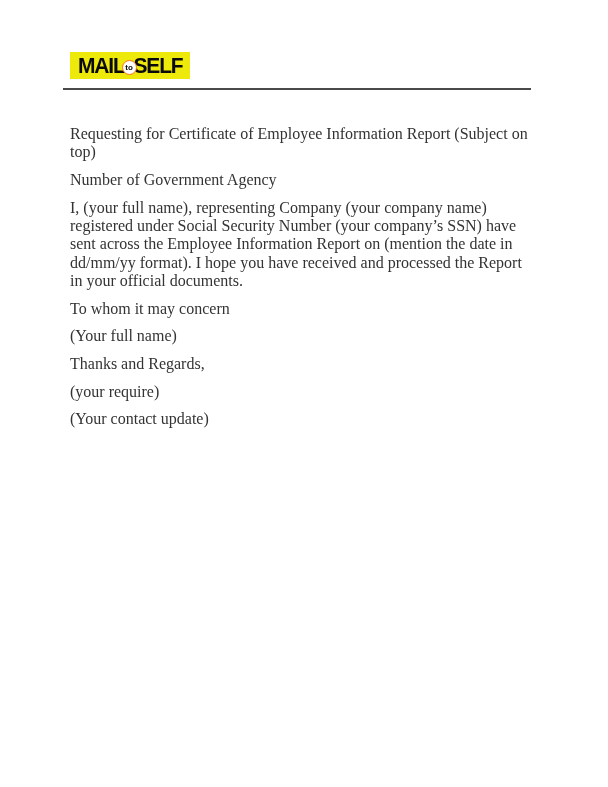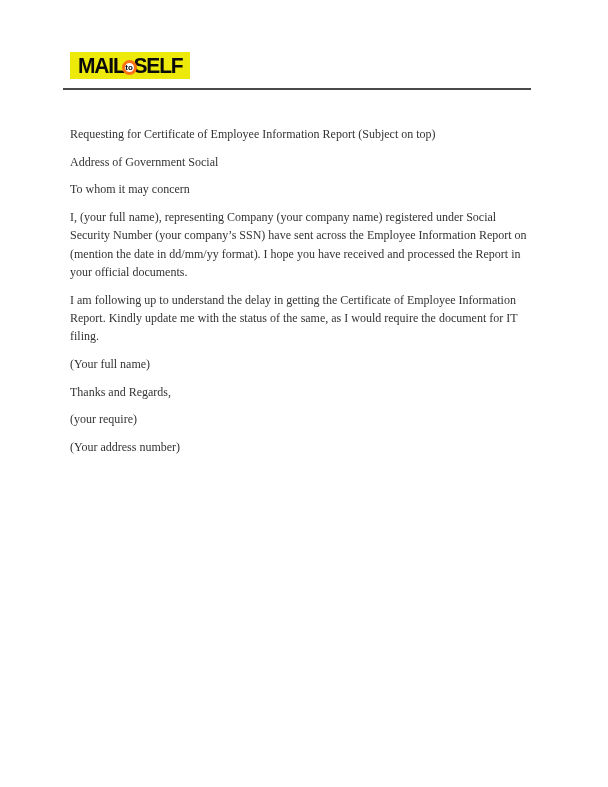--- a/index.html
+++ b/index.html
@@ -37,21 +37,21 @@
     letter-spacing: -1.2px;
     color: var(--logo-text);
     transform: scaleY(1.05);
     line-height: 1;
   }
   .logo-circle {
     width: 15px;
     height: 15px;
     border-radius: 50%;
     background: var(--logo-circle);
-    border: 3px solid #f97316;
+    border: 1px solid #f97316;
     display: inline-flex;
     align-items: center;
     justify-content: center;
     margin: 4px -3px 0 -3px;
     position: relative;
     z-index: 1;
   }
   .logo-circle span {
     font-family: "Liberation Sans", sans-serif;
     font-weight: bold;
@@ -66,21 +66,21 @@
     width: 468px;
     height: 2px;
     background: var(--divider);
   }
   .letter {
     position: absolute;
     left: 70px;
     top: 125px;
     width: 468px;
     color: var(--text);
-    font-size: 12px;
+    font-size: 16px;
     line-height: 18.3px;
   }
   .letter p { margin: 0 0 9.4px 0; }
 </style>
 </head>
 <body>
 
 <div class="page">
 
   <header>
@@ -89,23 +89,22 @@
       <span class="logo-circle">
         <span>to</span>
       </span>
       <span class="logo-word">SELF</span>
     </div>
     <div class="divider"></div>
   </header>
 
   <main class="letter">
     <p>Requesting for Certificate of Employee Information Report (Subject on top)</p>
-    <p>Address of Government Social</p>
+    <p>Number of Government Agency</p>
+    <p>I, (your full name), representing Company (your company name) registered under Social Security Number (your company’s SSN) have sent across the Employee Information Report on (mention the date in dd/mm/yy format). I hope you have received and processed the Report in your official documents.</p>
     <p>To whom it may concern</p>
-    <p>I, (your full name), representing Company (your company name) registered under Social Security Number (your company’s SSN) have sent across the Employee Information Report on (mention the date in dd/mm/yy format). I hope you have received and processed the Report in your official documents.</p>
-    <p>I am following up to understand the delay in getting the Certificate of Employee Information Report. Kindly update me with the status of the same, as I would require the document for IT filing.</p>
     <p>(Your full name)</p>
     <p>Thanks and Regards,</p>
     <p>(your require)</p>
-    <p>(Your address number)</p>
+    <p>(Your contact update)</p>
   </main>
 
 </div>
 
 </body></html>

